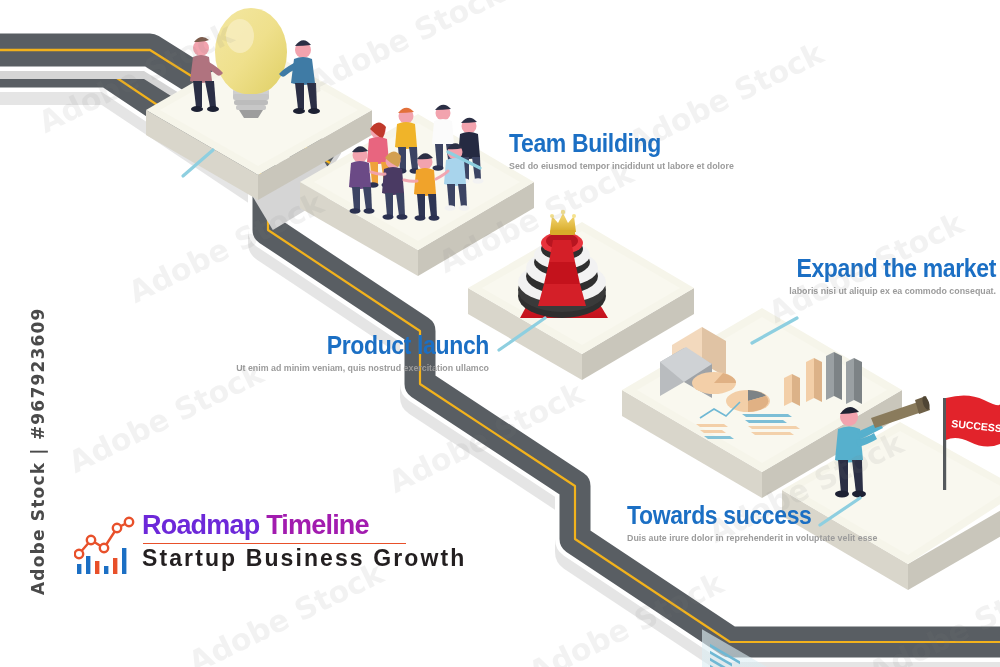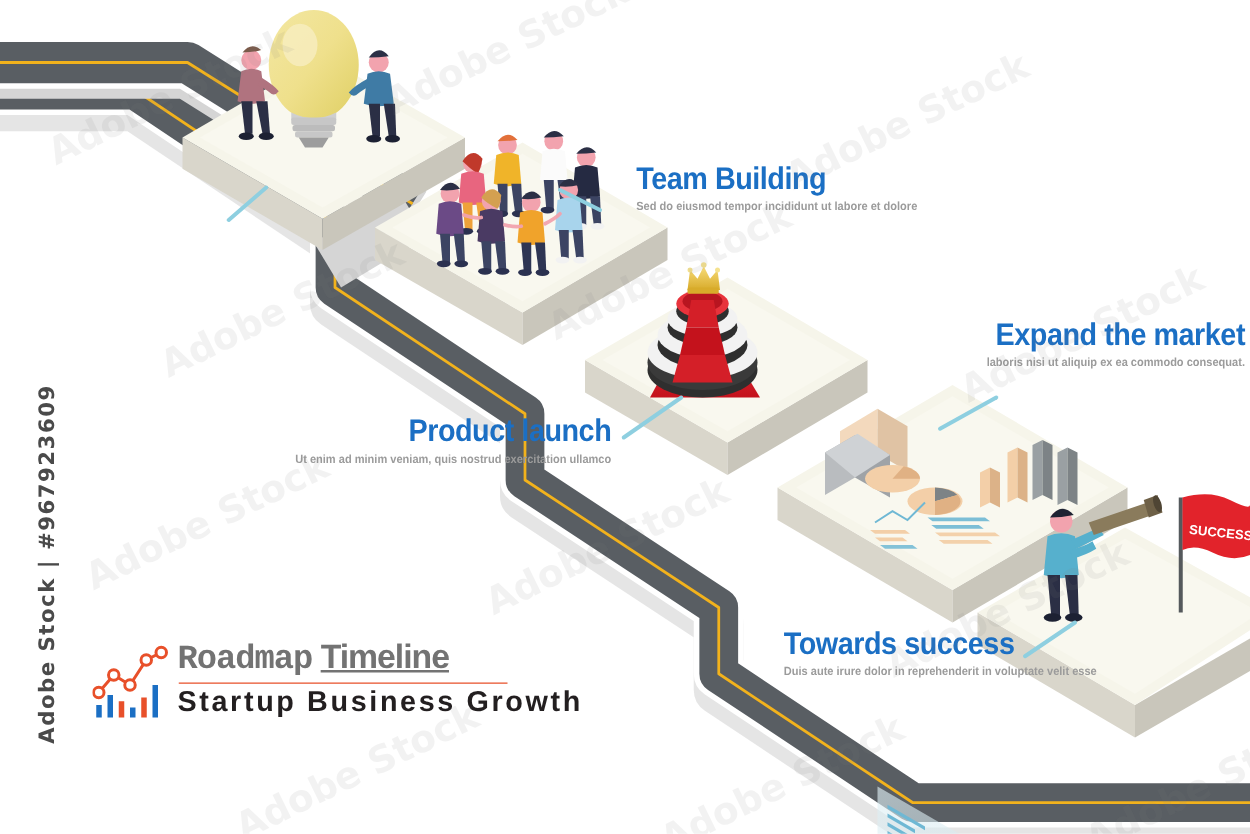--- a/index.html
+++ b/index.html
@@ -42,22 +42,22 @@
   #lbl-team    { left:509px; top:131px; }
   #lbl-product { left:489px; top:333px; transform:translateX(-100%); }
   #lbl-expand  { left:996px; top:256px; transform:translateX(-100%); }
   #lbl-success { left:627px; top:503px; }
 
   
   #logo { position:absolute; left:74px; top:508px; width:330px; height:72px; }
   #logo-mark { position:absolute; left:0; top:6px; width:62px; height:62px; }
   #logo-text { position:absolute; left:68px; top:3px; }
   .logo-line1 { font-size:27px; font-weight:bold; letter-spacing:-0.8px; white-space:nowrap; line-height:1.06; }
-  .logo-line1 .w1 { color:#737373;font-family:Liberation Mono, monospace; }
-  .logo-line1 .w2 { color:#737373;text-decoration:underline; }
+  .logo-line1 .w1 { color:#6d28d9; }
+  .logo-line1 .w2 { color:#a21caf; }
   .logo-rule { width:263px; height:1.6px; background:#e8502a; margin:3px 0 2px 1px; }
   .logo-line2 {
     font-size:23px; font-weight:bold; color:#231f20;
     letter-spacing:2.1px; white-space:nowrap; line-height:1.1;
   }
 
   
   #watermark {
     position:absolute;
     left:-92px; top:455px;

